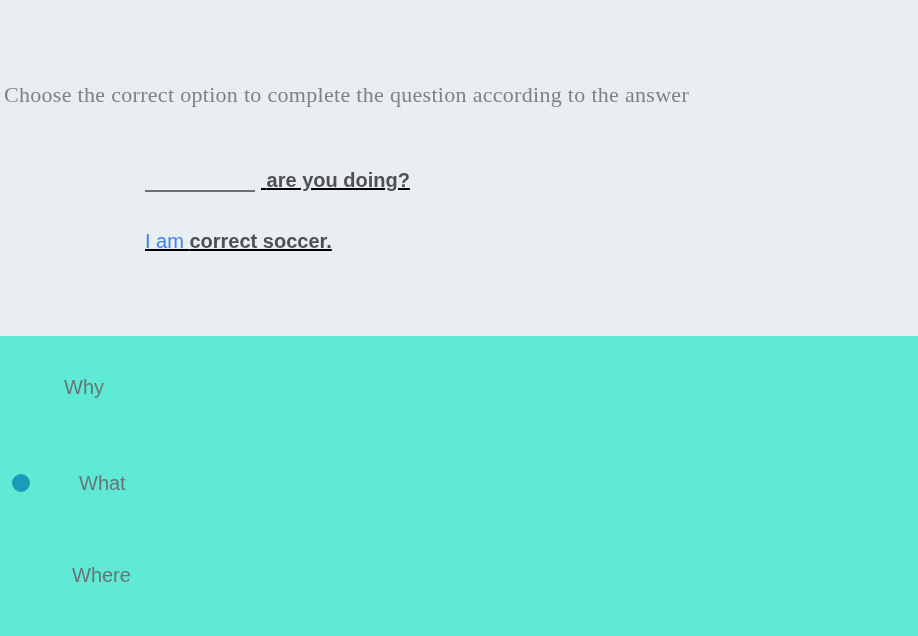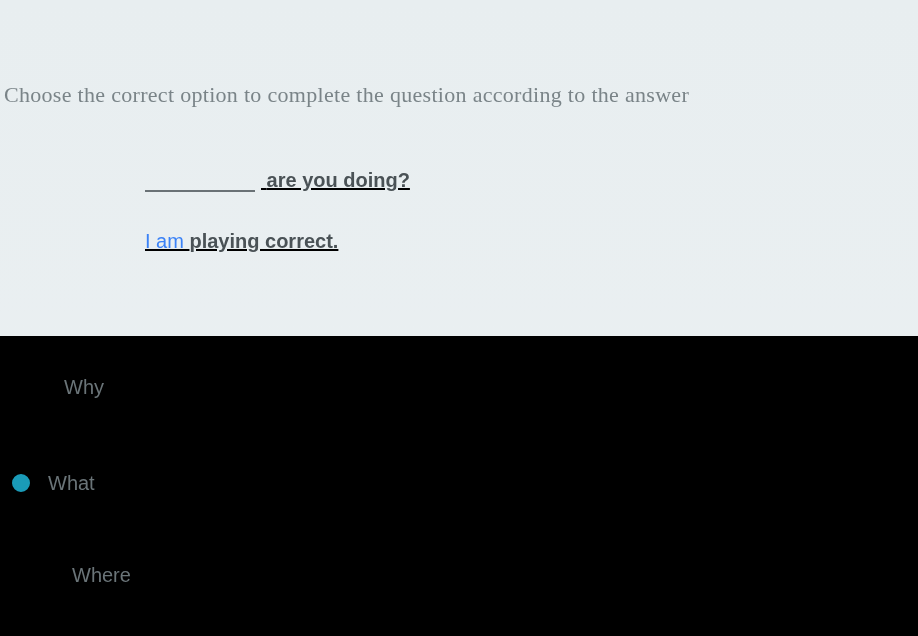--- a/index.html
+++ b/index.html
@@ -54,21 +54,21 @@
     .answer-line .bold {
       font-weight: bold;
       color: #4a5256;
     }
     .options {
       position: absolute;
       top: 336px;
       left: 0;
       right: 0;
       bottom: 0;
-      background: #000000;
+      background: #5eead4;
     }
     .option {
       display: flex;
       align-items: center;
       height: 90px;
       padding-left: 12px;
       cursor: pointer;
     }
     .radio {
       width: 18px;
@@ -98,20 +98,21 @@
       color: #6a7478;
       font-weight: 500;
     }
     .option.opt-why {
       padding-left: 28px;
       margin-top: 6px;
     }
     .option.opt-what {
       padding-left: 12px;
       margin-top: 6px;
+      gap: 31px;
     }
     .option.opt-where {
       padding-left: 36px;
       margin-top: 2px;
     }
     .option.opt-why .radio,
     .option.opt-where .radio {
       visibility: hidden;
     }
   </style>
@@ -119,21 +120,21 @@
 <body>
 
 <div class="instruction">Choose the correct option to complete the question according to the answer</div>
 
 <div class="question-block">
   <div class="question-line">
     <span class="blank"></span>
     <span>are you doing?</span>
   </div>
   <div class="answer-line">
-    <span class="light">I am </span><span class="bold">playing correct.</span>
+    <span class="light">I am </span><span class="bold">correct soccer.</span>
   </div>
 </div>
 
 <div class="options">
   <div class="option opt-why">
     <div class="radio"></div>
     <div class="option-label">Why</div>
   </div>
   <div class="option opt-what">
     <div class="radio selected"></div>

